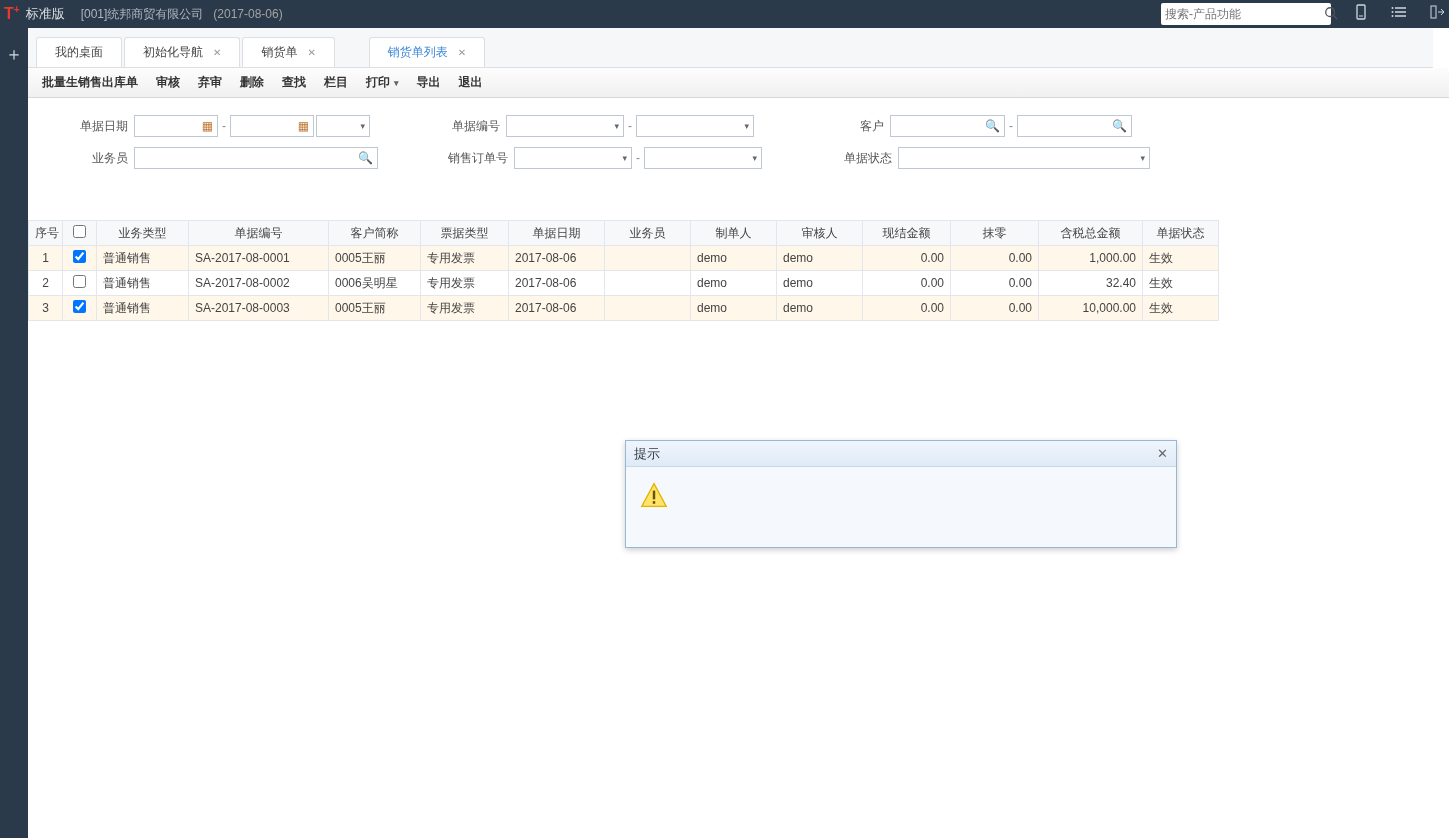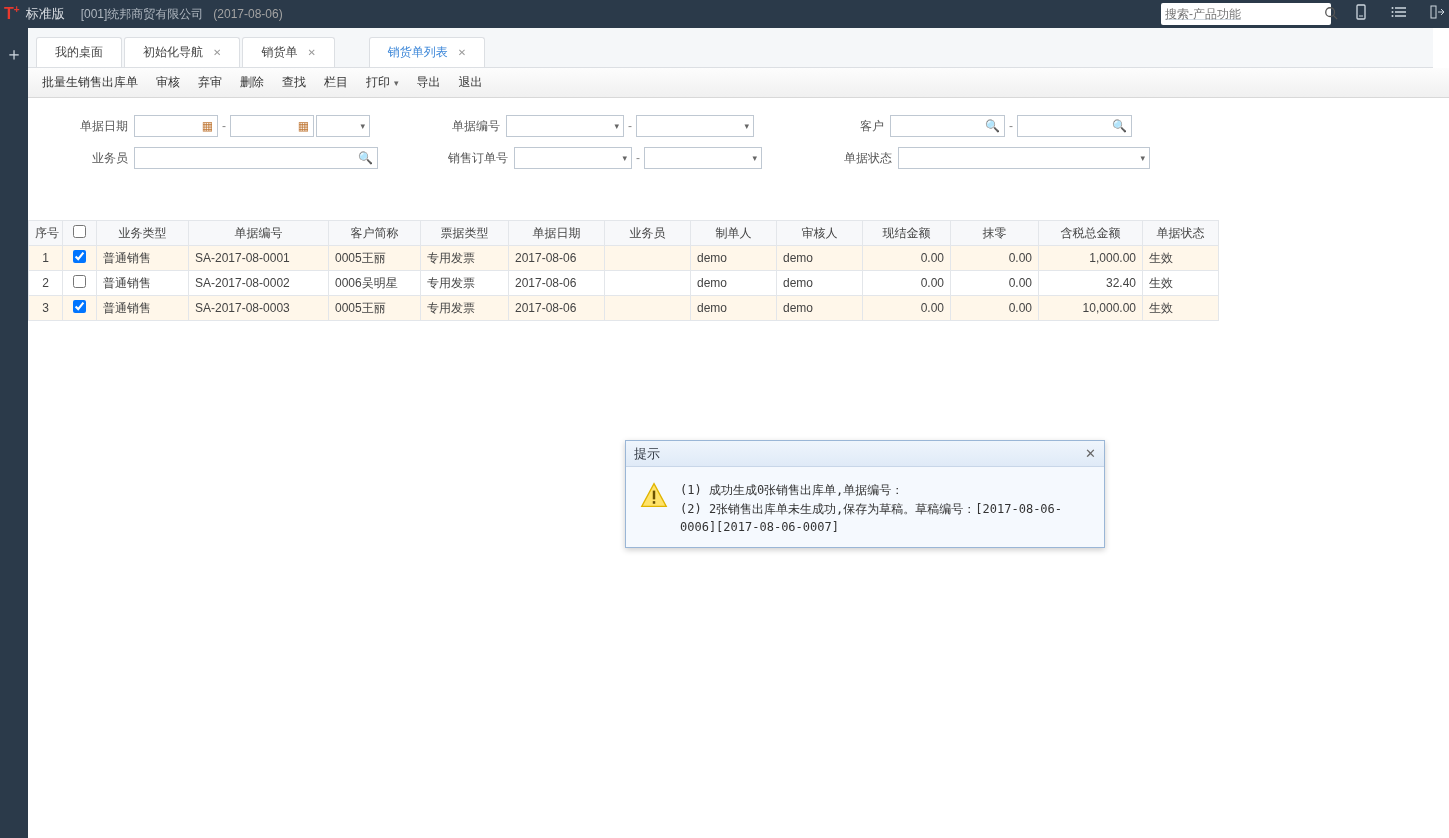--- a/index.html
+++ b/index.html
@@ -33,21 +33,20 @@
   .topbar .date { color: #a3a3a3; }
   .topbar .spacer { flex: 1; }
   .search-wrap {
     display: flex;
     align-items: center;
     background: #fff;
     height: 22px;
     border-radius: 2px;
     padding: 0 4px;
     width: 170px;
-    text-decoration: underline;
   }
   .search-wrap input {
     border: none;
     outline: none;
     font-size: 12px;
     flex: 1;
     color: #666;
   }
   .search-wrap .sicon { color:#444; font-size:14px; padding:0 4px; cursor:pointer;}
   .top-icons { display:flex; gap:22px; margin-left:22px; color:#cfd8e0; font-size:16px; }
@@ -89,20 +88,21 @@
   
   .toolbar {
     position:absolute; left:28px; top:68px; right:0;
     height:30px;
     background: linear-gradient(#fdfdfd,#f0f0f0);
     border-bottom:1px solid #d8d8d8;
     display:flex; align-items:center;
     padding:0 14px;
     gap:18px;
     color:#333;
+    font-weight:bold;
   }
   .toolbar .tbtn { cursor:pointer; display:flex; align-items:center; gap:4px;}
   .toolbar .chev { font-size:9px; color:#666; }
   
   .filters {
     position:absolute; left:28px; top:98px; right:0;
     height:78px;
     padding:12px 30px 6px 30px;
     background:#fff;
   }
@@ -142,21 +142,21 @@
     text-align:center;
   }
   table.grid td { color:#444; }
   table.grid tr.odd td  { background:#fff7ea; }
   table.grid tr.even td { background:#ffffff; }
   .num { text-align:right; }
   .ctr { text-align:center; }
   
   .dialog {
     position:absolute;
-    width:480px;
+    width:552px;
     left:625px; top:440px;
     border:1px solid #9ab6d6;
     background:#0c4a6e;
     box-shadow:0 2px 6px rgba(0,0,0,0.2);
   }
   .dialog .dtitle {
     background:linear-gradient(#eff5fc,#dfeaf7);
     height:26px;
     display:flex; align-items:center;
     padding:0 8px;
@@ -441,18 +441,14 @@
     <span class="x">✕</span>
   </div>
   <div class="dbody">
     <div class="warn-icon">
       <svg class="warn-svg" viewBox="0 0 32 32">
           <polygon points="16,3 30,29 2,29" fill="#ffe36a" stroke="#e0b400" stroke-width="1.5"></polygon>
           <rect x="14.6" y="11" width="2.8" height="10" fill="#6b5200"></rect>
           <rect x="14.6" y="23" width="2.8" height="3" fill="#6b5200"></rect>
         </svg>
     </div>
-    <div class="msg">
-      <div>(1) 成功生成0张销售出库单,单据编号：</div>
-      <div>(2) 2张销售出库单未生成功,保存为草稿。草稿编号：[2017-08-06-0006][2017-08-06-0007]</div>
-    </div>
   </div>
 </div>
 
 </body></html>

